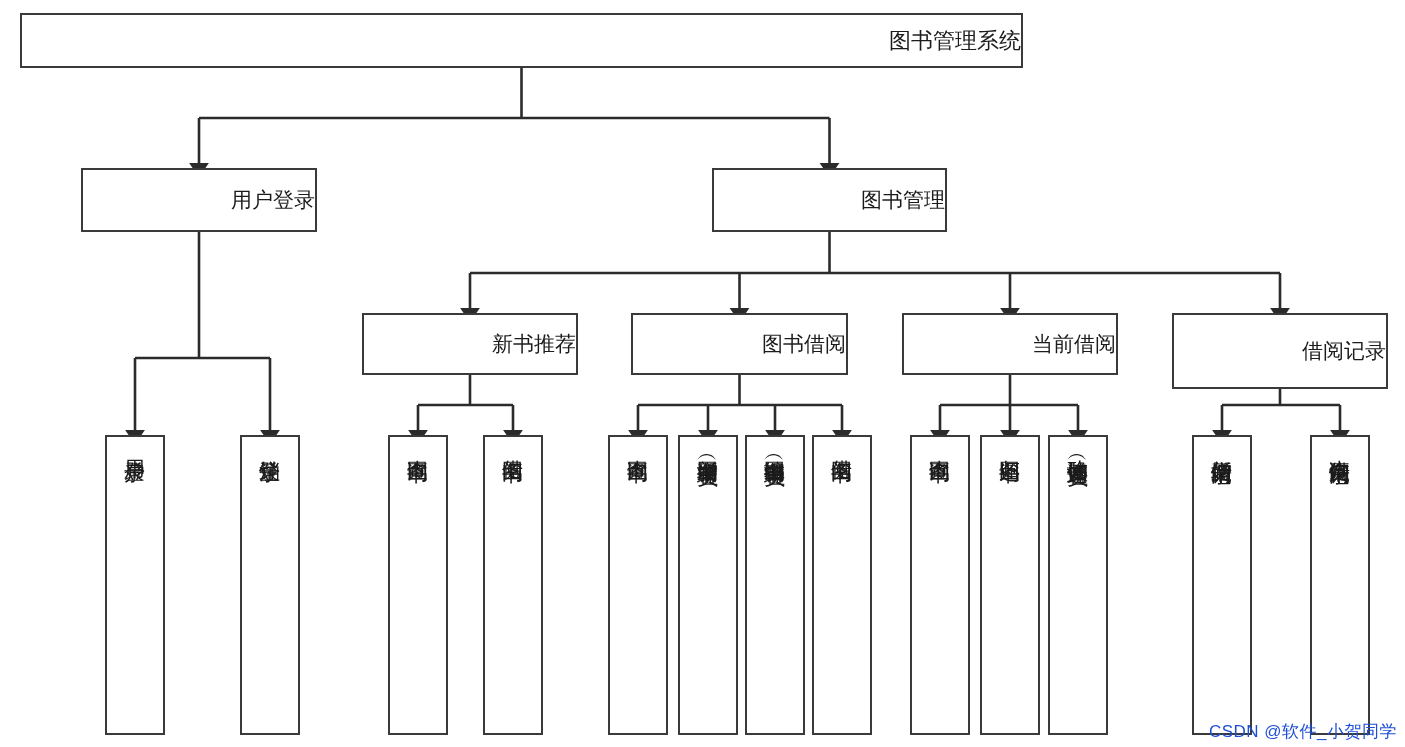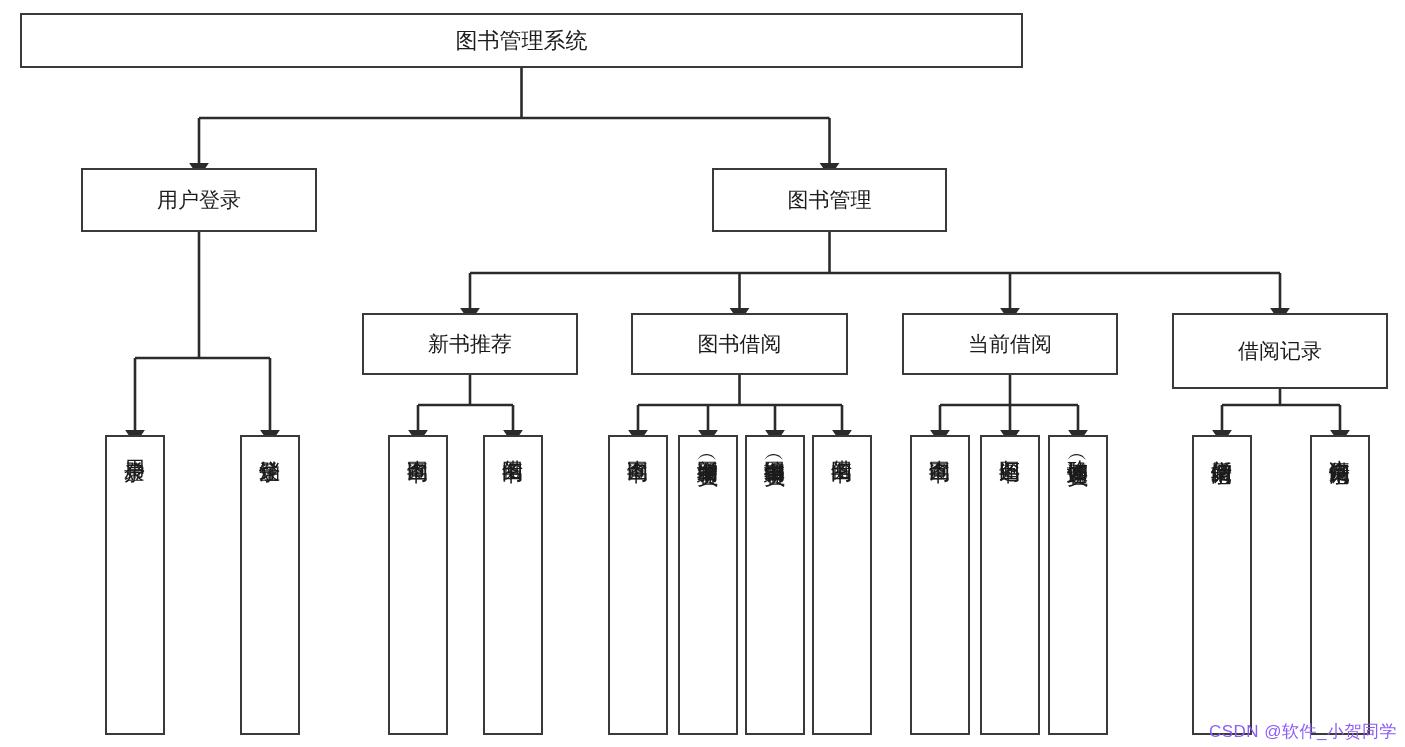--- a/index.html
+++ b/index.html
@@ -24,21 +24,21 @@
     width: 1405px;
     height: 747px;
   }
   .node-box {
     position: absolute;
     box-sizing: border-box;
     background: #ffffff;
     border: 2px solid #3a3a3a;
     display: flex;
     align-items: center;
-    justify-content: center;
+    justify-content: flex-end;
     overflow: hidden;
   }
   .node-label {
     color: #1b1b1b;
     text-align: center;
     line-height: 1.15;
     white-space: nowrap;
   }
   .node-box.horizontal .node-label {
     font-size: 21px;
@@ -57,21 +57,21 @@
     font-size: 21px;
     letter-spacing: 1px;
     line-height: 1;
     white-space: nowrap;
   }
   .watermark {
     position: absolute;
     right: 8px;
     bottom: 4px;
     font-size: 17px;
-    color: #8b5cf6;
+    color: #1d4ed8;
     letter-spacing: 0.5px;
     white-space: nowrap;
     margin-top: 20px;
   }
 </style>
 </head>
 <body>
 
 <div id="canvas">
 

